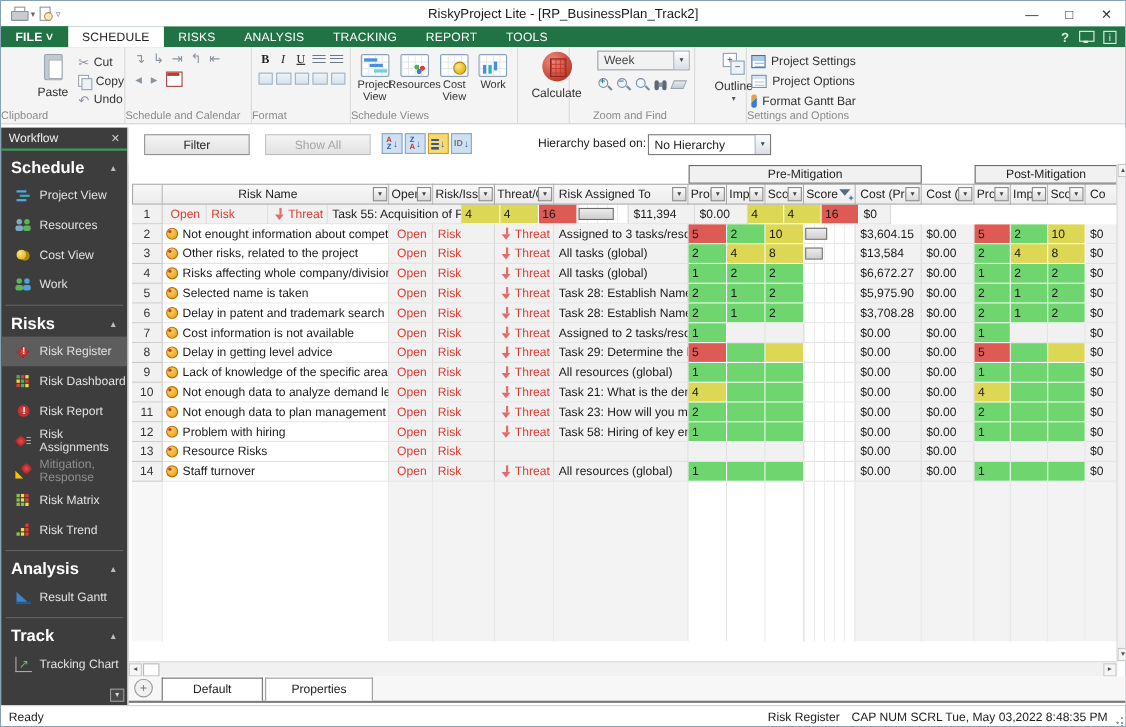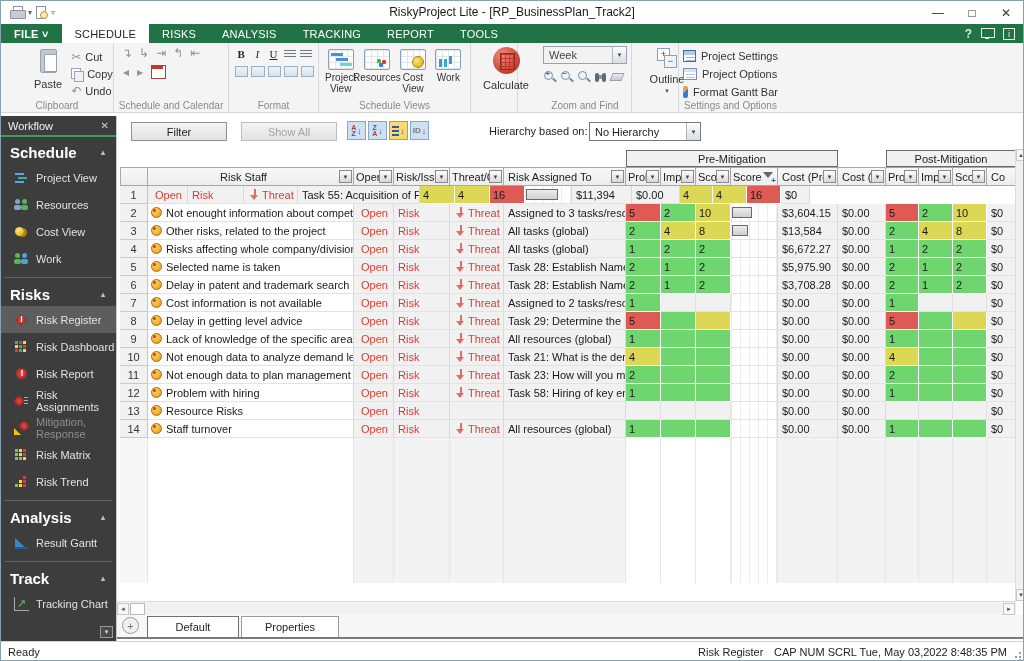--- a/index.html
+++ b/index.html
@@ -30,21 +30,21 @@
   .tabbar-right{margin-left:auto;display:flex;align-items:center;gap:9px;padding-right:8px;color:#fff;}
   .helpq{font-weight:bold;font-size:12px;color:#d9ead9;}
   .moni{position:relative;width:13px;height:11px;display:inline-block;}
   .moni::before{content:"";position:absolute;left:0;top:0;width:12px;height:8px;border:1px solid #e6f0e6;background:transparent;}
   .moni::after{content:"";position:absolute;left:4px;bottom:0;width:4px;height:2px;background:#e6f0e6;}
   .infoi{width:12px;height:12px;border:1px solid #e6f0e6;font-size:9px;display:flex;align-items:center;justify-content:center;color:#e6f0e6;}
 
   
   .ribbon{position:absolute;left:0;top:42px;width:100%;height:70px;background:#f4f4f4;border-bottom:1px solid #d5d5d5;display:flex;}
   .rgroup{position:relative;height:100%;border-right:1px solid #d9d9d9;padding:3px 4px 13px 4px;}
-  .rg-label{position:absolute;left:0;right:0;bottom:1px;text-align:center;font-size:10px;color:#8a8a8a;white-space:nowrap;}
+  .rg-label{position:absolute;left:0;right:0;bottom:1px;font-size:10px;color:#8a8a8a;white-space:nowrap;}
   .bigbtn{display:flex;flex-direction:column;align-items:center;justify-content:flex-start;gap:5px;padding:3px 5px;font-size:11px;color:#333;margin-left:24px;}
   .smallrow{display:flex;align-items:center;gap:4px;height:17px;font-size:11px;color:#333;}
   .gly{color:#8a94a0;font-size:12px;line-height:1;}
   .paste-ic{position:relative;width:20px;height:24px;display:block;}
   .paste-ic::before{content:"";position:absolute;left:2px;top:0;width:15px;height:22px;background:#c3c9d1;border:1px solid #9aa2ad;border-radius:2px;}
   .paste-ic::after{content:"";position:absolute;left:6px;top:5px;width:11px;height:16px;background:#fff;border:1px solid #9aa2ad;}
   .copy-ic{position:relative;width:12px;height:12px;display:inline-block;}
   .copy-ic::before{content:"";position:absolute;left:0;top:0;width:8px;height:9px;background:#fff;border:1px solid #9aa2ad;}
   .copy-ic::after{content:"";position:absolute;left:3px;top:3px;width:8px;height:9px;background:#eef2f6;border:1px solid #9aa2ad;}
   .cal-ic{position:relative;width:14px;height:13px;display:inline-block;}
@@ -496,21 +496,21 @@
       <div class="grid">
         <div class="grow" id="group-row">
             <div class="gbox" style="left: 506px; width: 212px;">Pre-Mitigation</div>
             <div class="gbox" style="left: 766px; width: 130px;">Post-Mitigation</div>
           </div>
         <div class="hrow" id="header-row">
             <div class="hcell" style="width: 28px; flex: 0 0 28px;">
               <span class="hl"></span>
             </div>
             <div class="hcell" style="width: 206px; flex: 0 0 206px;">
-              <span class="hl">Risk Staff</span>
+              <span class="hl">Risk Name</span>
               <span class="hdd">▼</span>
             </div>
             <div class="hcell" style="width: 40px; flex: 0 0 40px;">
               <span class="hl">Open</span>
               <span class="hdd">▼</span>
             </div>
             <div class="hcell" style="width: 56px; flex: 0 0 56px;">
               <span class="hl">Risk/Issue</span>
               <span class="hdd">▼</span>
             </div>

